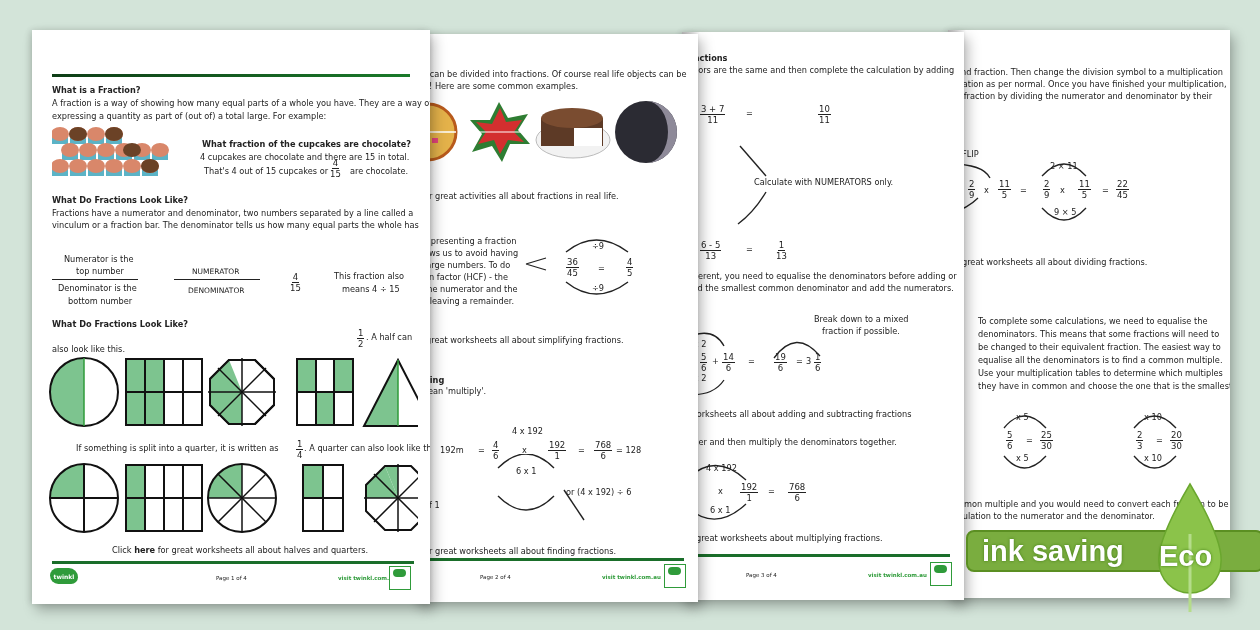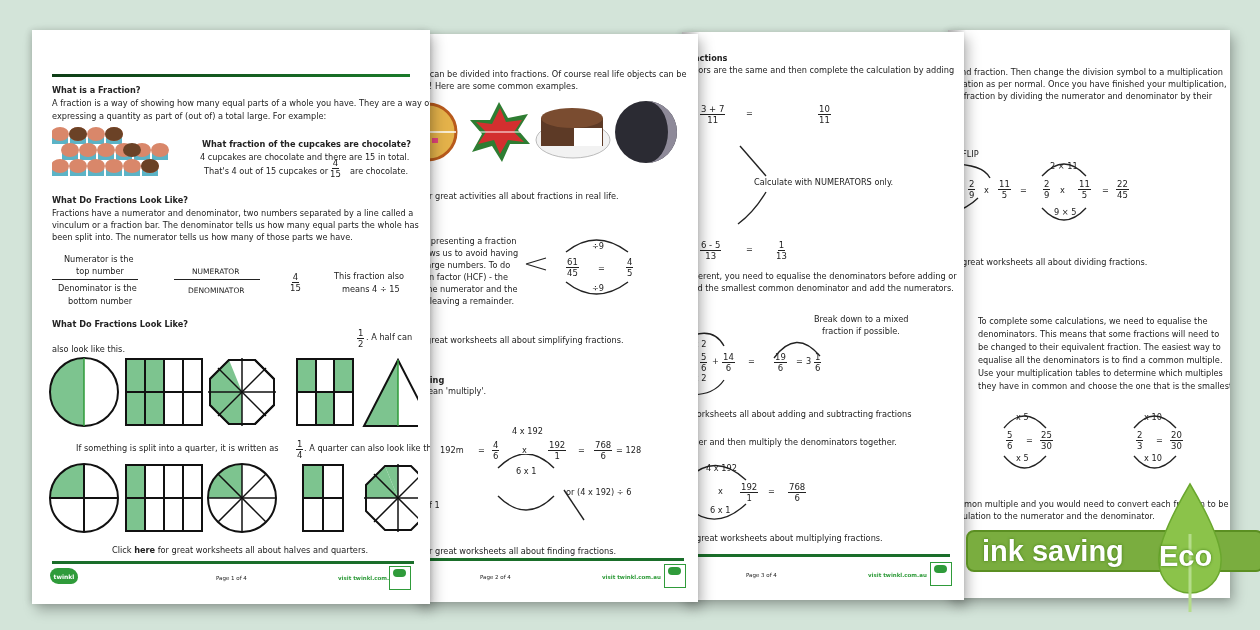--- a/index.html
+++ b/index.html
@@ -242,21 +242,21 @@
   <div class="t" style="left:8px;top:249px;">the numerator and the</div>
   <div class="t" style="left:8px;top:261px;">t leaving a remainder.</div>
   <svg class="arc" style="left:108px;top:200px;" width="130" height="72">
     <path d="M2 30 L22 24 M2 30 L22 36" stroke="#222" stroke-width="1.3" fill="none"></path>
     <path d="M42 18 Q72 -6 104 18" stroke="#222" stroke-width="1.4" fill="none"></path>
     <path d="M42 48 Q72 72 104 48" stroke="#222" stroke-width="1.4" fill="none"></path>
   </svg>
   <div class="t" style="left:176px;top:206px;">÷9</div>
   <div class="t" style="left:176px;top:248px;">÷9</div>
   <div class="frac" style="left:150px;top:223px;">
-      <span class="n">61</span>
+      <span class="n">36</span>
       <span>45</span>
     </div>
   <div class="t" style="left:182px;top:228px;">=</div>
   <div class="frac" style="left:210px;top:223px;">
       <span class="n">4</span>
       <span>5</span>
     </div>
   <div class="t" style="left:10px;top:300px;">great worksheets all about simplifying fractions.</div>
 
   <div class="t tb" style="left:4px;top:340px;">thing</div>
@@ -333,21 +333,20 @@
   <div class="t" style="left:172px;top:135px;">That's 4 out of 15 cupcakes or</div>
   <div class="frac" style="left:298px;top:128px;">
       <span class="n">4</span>
       <span>15</span>
     </div>
   <div class="t" style="left:318px;top:135px;">are chocolate.</div>
 
   <div class="t tb" style="left:20px;top:164px;">What Do Fractions Look Like?</div>
   <div class="t" style="left:20px;top:189px;">vinculum or a fraction bar. The denominator tells us how many equal parts the whole has</div>
   <div class="t" style="left:20px;top:177px;">Fractions have a numerator and denominator, two numbers separated by a line called a</div>
-  <div class="t" style="left:20px;top:201px;">been split into. The numerator tells us how many of those parts we have.</div>
 
   <div class="t" style="left:32px;top:223px;">Numerator is the</div>
   <div class="t" style="left:44px;top:235px;">top number</div>
   <div style="position:absolute;left:20px;top:249px;width:86px;height:1px;background:#222;"></div>
   <div class="t" style="left:26px;top:252px;">Denominator is the</div>
   <div class="t" style="left:36px;top:265px;">bottom number</div>
   <div class="t" style="left:160px;top:236px;font-size:7.5px;">NUMERATOR</div>
   <div style="position:absolute;left:142px;top:249px;width:86px;height:1px;background:#222;"></div>
   <div class="t" style="left:156px;top:255px;font-size:7.5px;">DENOMINATOR</div>
   <div class="frac" style="left:258px;top:242px;">

